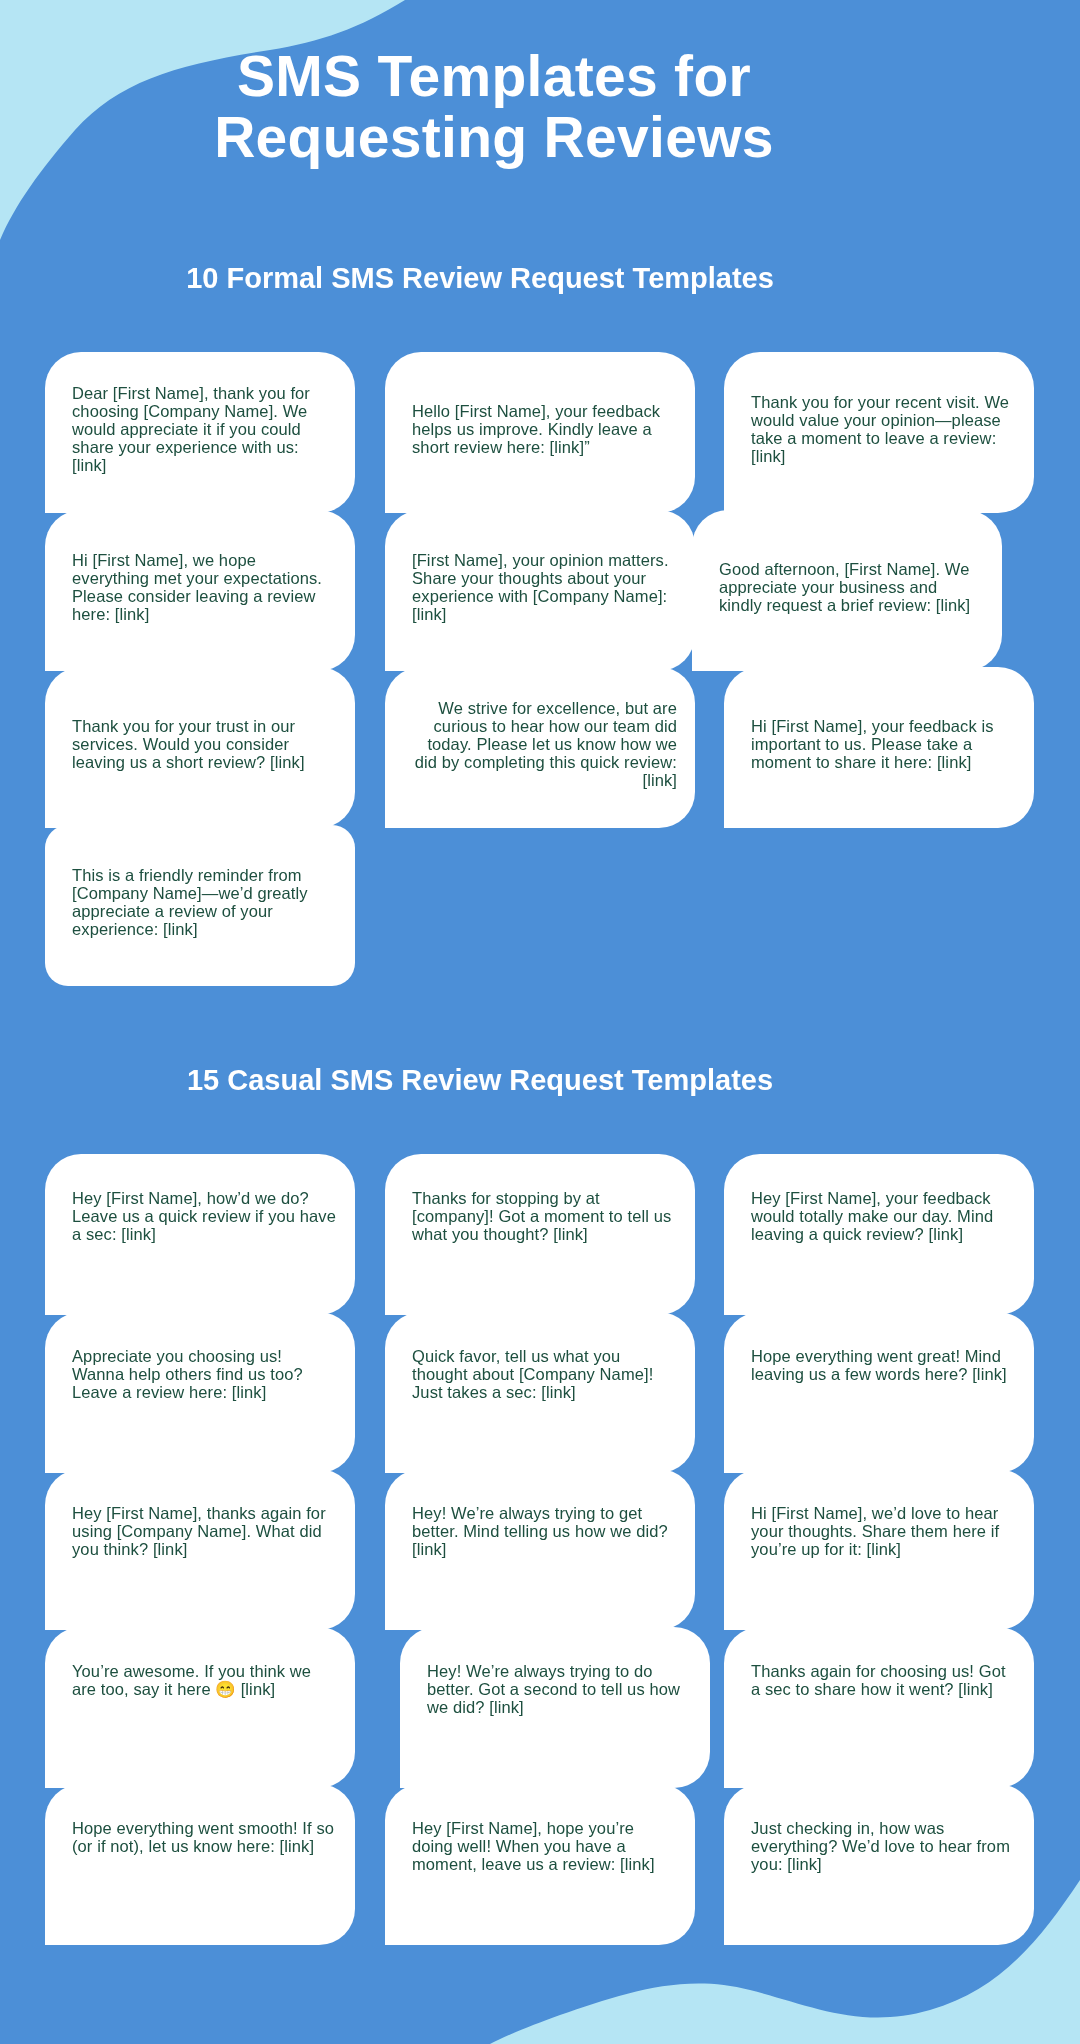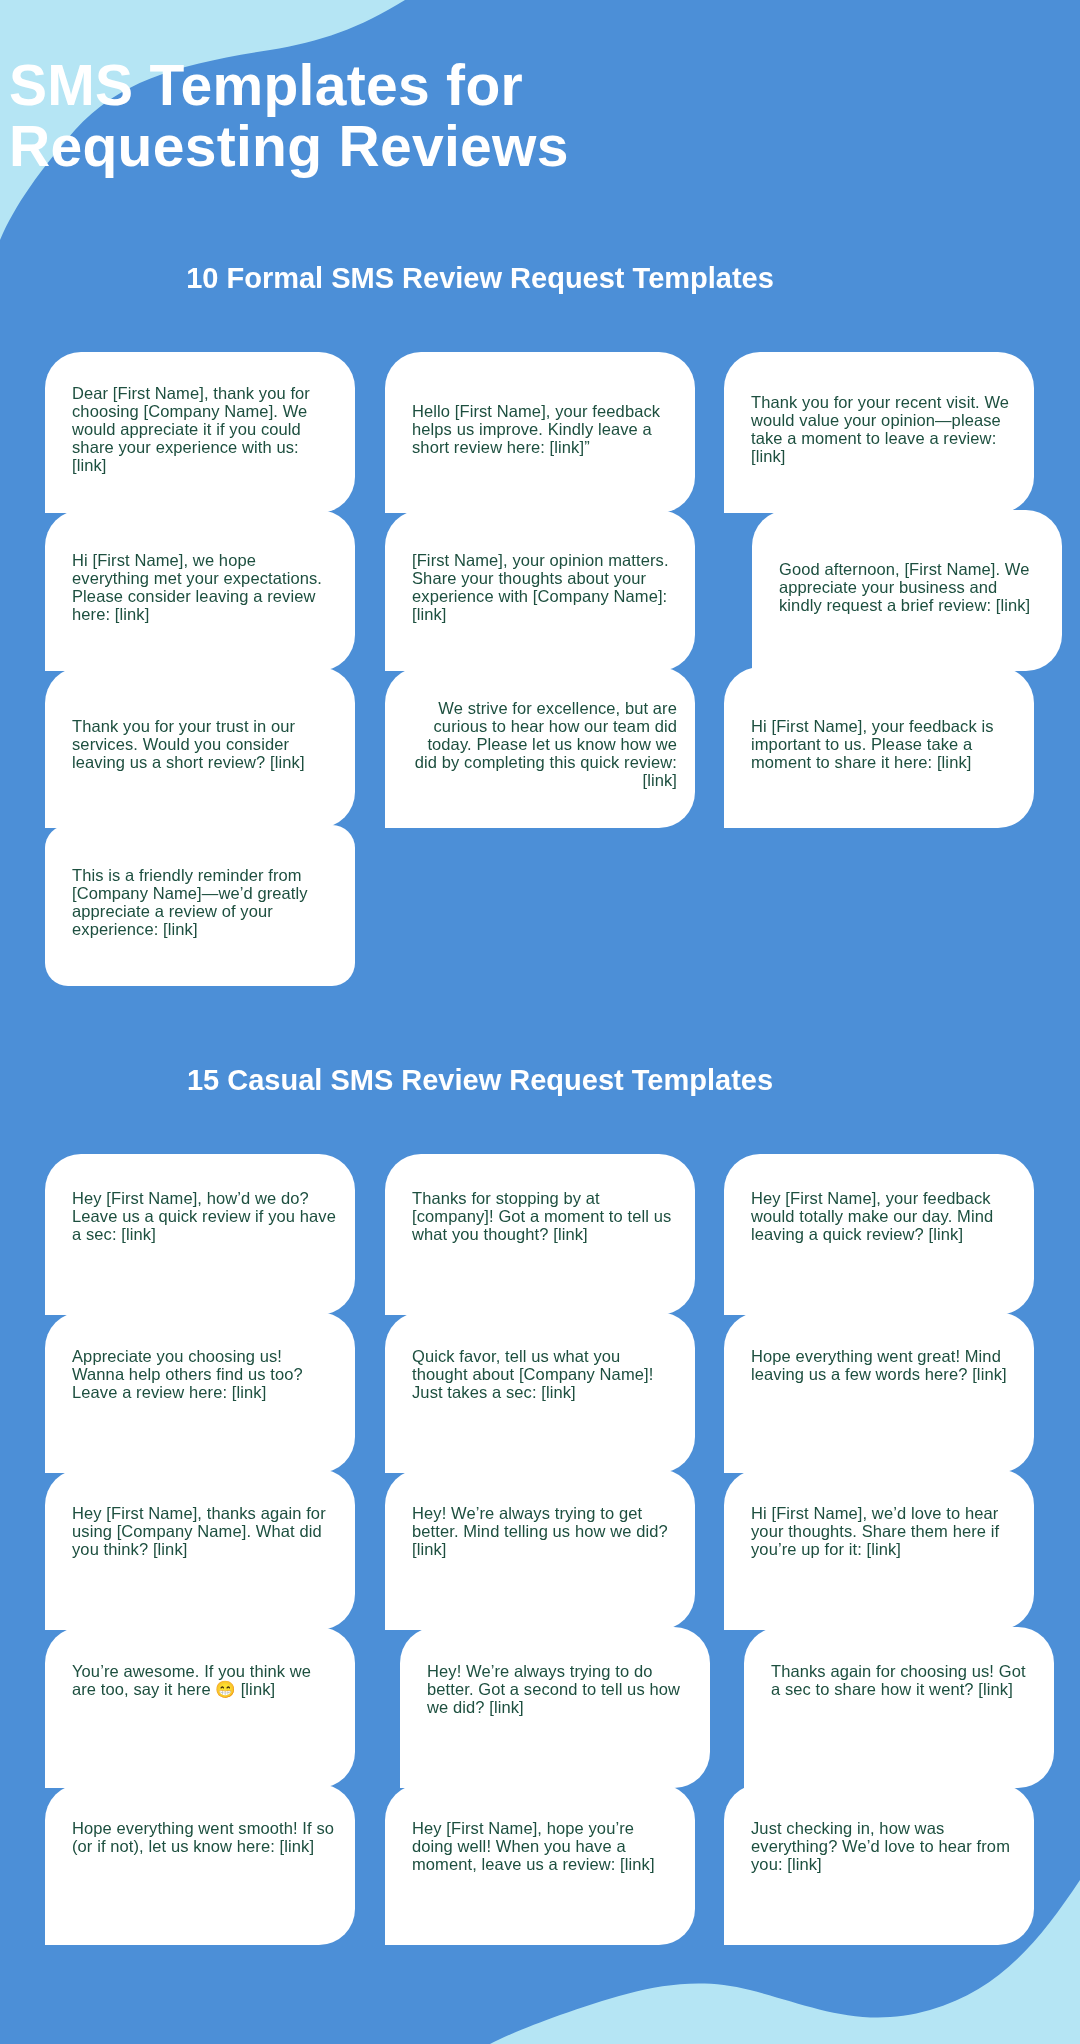--- a/index.html
+++ b/index.html
@@ -9,27 +9,27 @@
     position: relative;
     overflow: hidden;
     background: #4c8fd7;
     font-family: "Liberation Sans", sans-serif;
   }
   .bg-shape { position: absolute; left: 0; top: 0; width: 1080px; height: 2044px; z-index: 0; }
   .main-title {
     position: absolute;
     left: 0; top: 46px;
     width: 988px;
-    text-align: left;
+    text-align: center;
     color: #ffffff;
     font-family: "Liberation Sans", sans-serif;
     font-weight: 700;
     font-size: 57px;
     line-height: 61px;
-    margin: 9px;
+    margin: 0;
     z-index: 2;
     letter-spacing: 0.3px;
   }
   .section-title {
     position: absolute;
     left: 0; width: 960px;
     text-align: center;
     color: #ffffff;
     font-weight: 700;
     font-size: 29px;
@@ -82,21 +82,21 @@
 <div class="card formal" style="left:724px; top:352px;">
     <span class="card-text">Thank you for your recent visit. We would value your opinion—please take a moment to leave a review: [link]</span>
   </div>
 
 <div class="card formal" style="left:45px; top:510px;">
     <span class="card-text">Hi [First Name], we hope everything met your expectations. Please consider leaving a review here: [link]</span>
   </div>
 <div class="card formal" style="left:385px; top:510px;">
     <span class="card-text">[First Name], your opinion matters. Share your thoughts about your experience with [Company Name]: [link]</span>
   </div>
-<div class="card formal" style="left:752px; top:510px;">
+<div class="card formal" style="left:692px; top:510px;">
     <span class="card-text">Good afternoon, [First Name]. We appreciate your business and kindly request a brief review: [link]</span>
   </div>
 
 <div class="card formal" style="left:45px; top:667px;">
     <span class="card-text">Thank you for your trust in our services. Would you consider leaving us a short review? [link]</span>
   </div>
 <div class="card formal" style="left:385px; top:667px;text-align:right;">
     <span class="card-text">We strive for excellence, but are curious to hear how our team did today. Please let us know how we did by completing this quick review: [link]</span>
   </div>
 <div class="card formal" style="left:724px; top:667px;">
@@ -138,21 +138,21 @@
 <div class="card casual" style="left:724px; top:1469px;">
     <span class="card-text">Hi [First Name], we’d love to hear your thoughts. Share them here if you’re up for it: [link]</span>
   </div>
 
 <div class="card casual" style="left:45px; top:1627px;">
     <span class="card-text">You’re awesome. If you think we are too, say it here 😁 [link]</span>
   </div>
 <div class="card casual" style="left:385px; top:1627px;margin-left:15px;">
     <span class="card-text">Hey! We’re always trying to do better. Got a second to tell us how we did? [link]</span>
   </div>
-<div class="card casual" style="left:724px; top:1627px;margin-left:20px;">
+<div class="card casual" style="left:724px; top:1627px;">
     <span class="card-text">Thanks again for choosing us! Got a sec to share how it went? [link]</span>
   </div>
 
 <div class="card casual" style="left:45px; top:1784px;">
     <span class="card-text">Hope everything went smooth! If so (or if not), let us know here: [link]</span>
   </div>
 <div class="card casual" style="left:385px; top:1784px;">
     <span class="card-text">Hey [First Name], hope you’re doing well! When you have a moment, leave us a review: [link]</span>
   </div>
 <div class="card casual" style="left:724px; top:1784px;">

